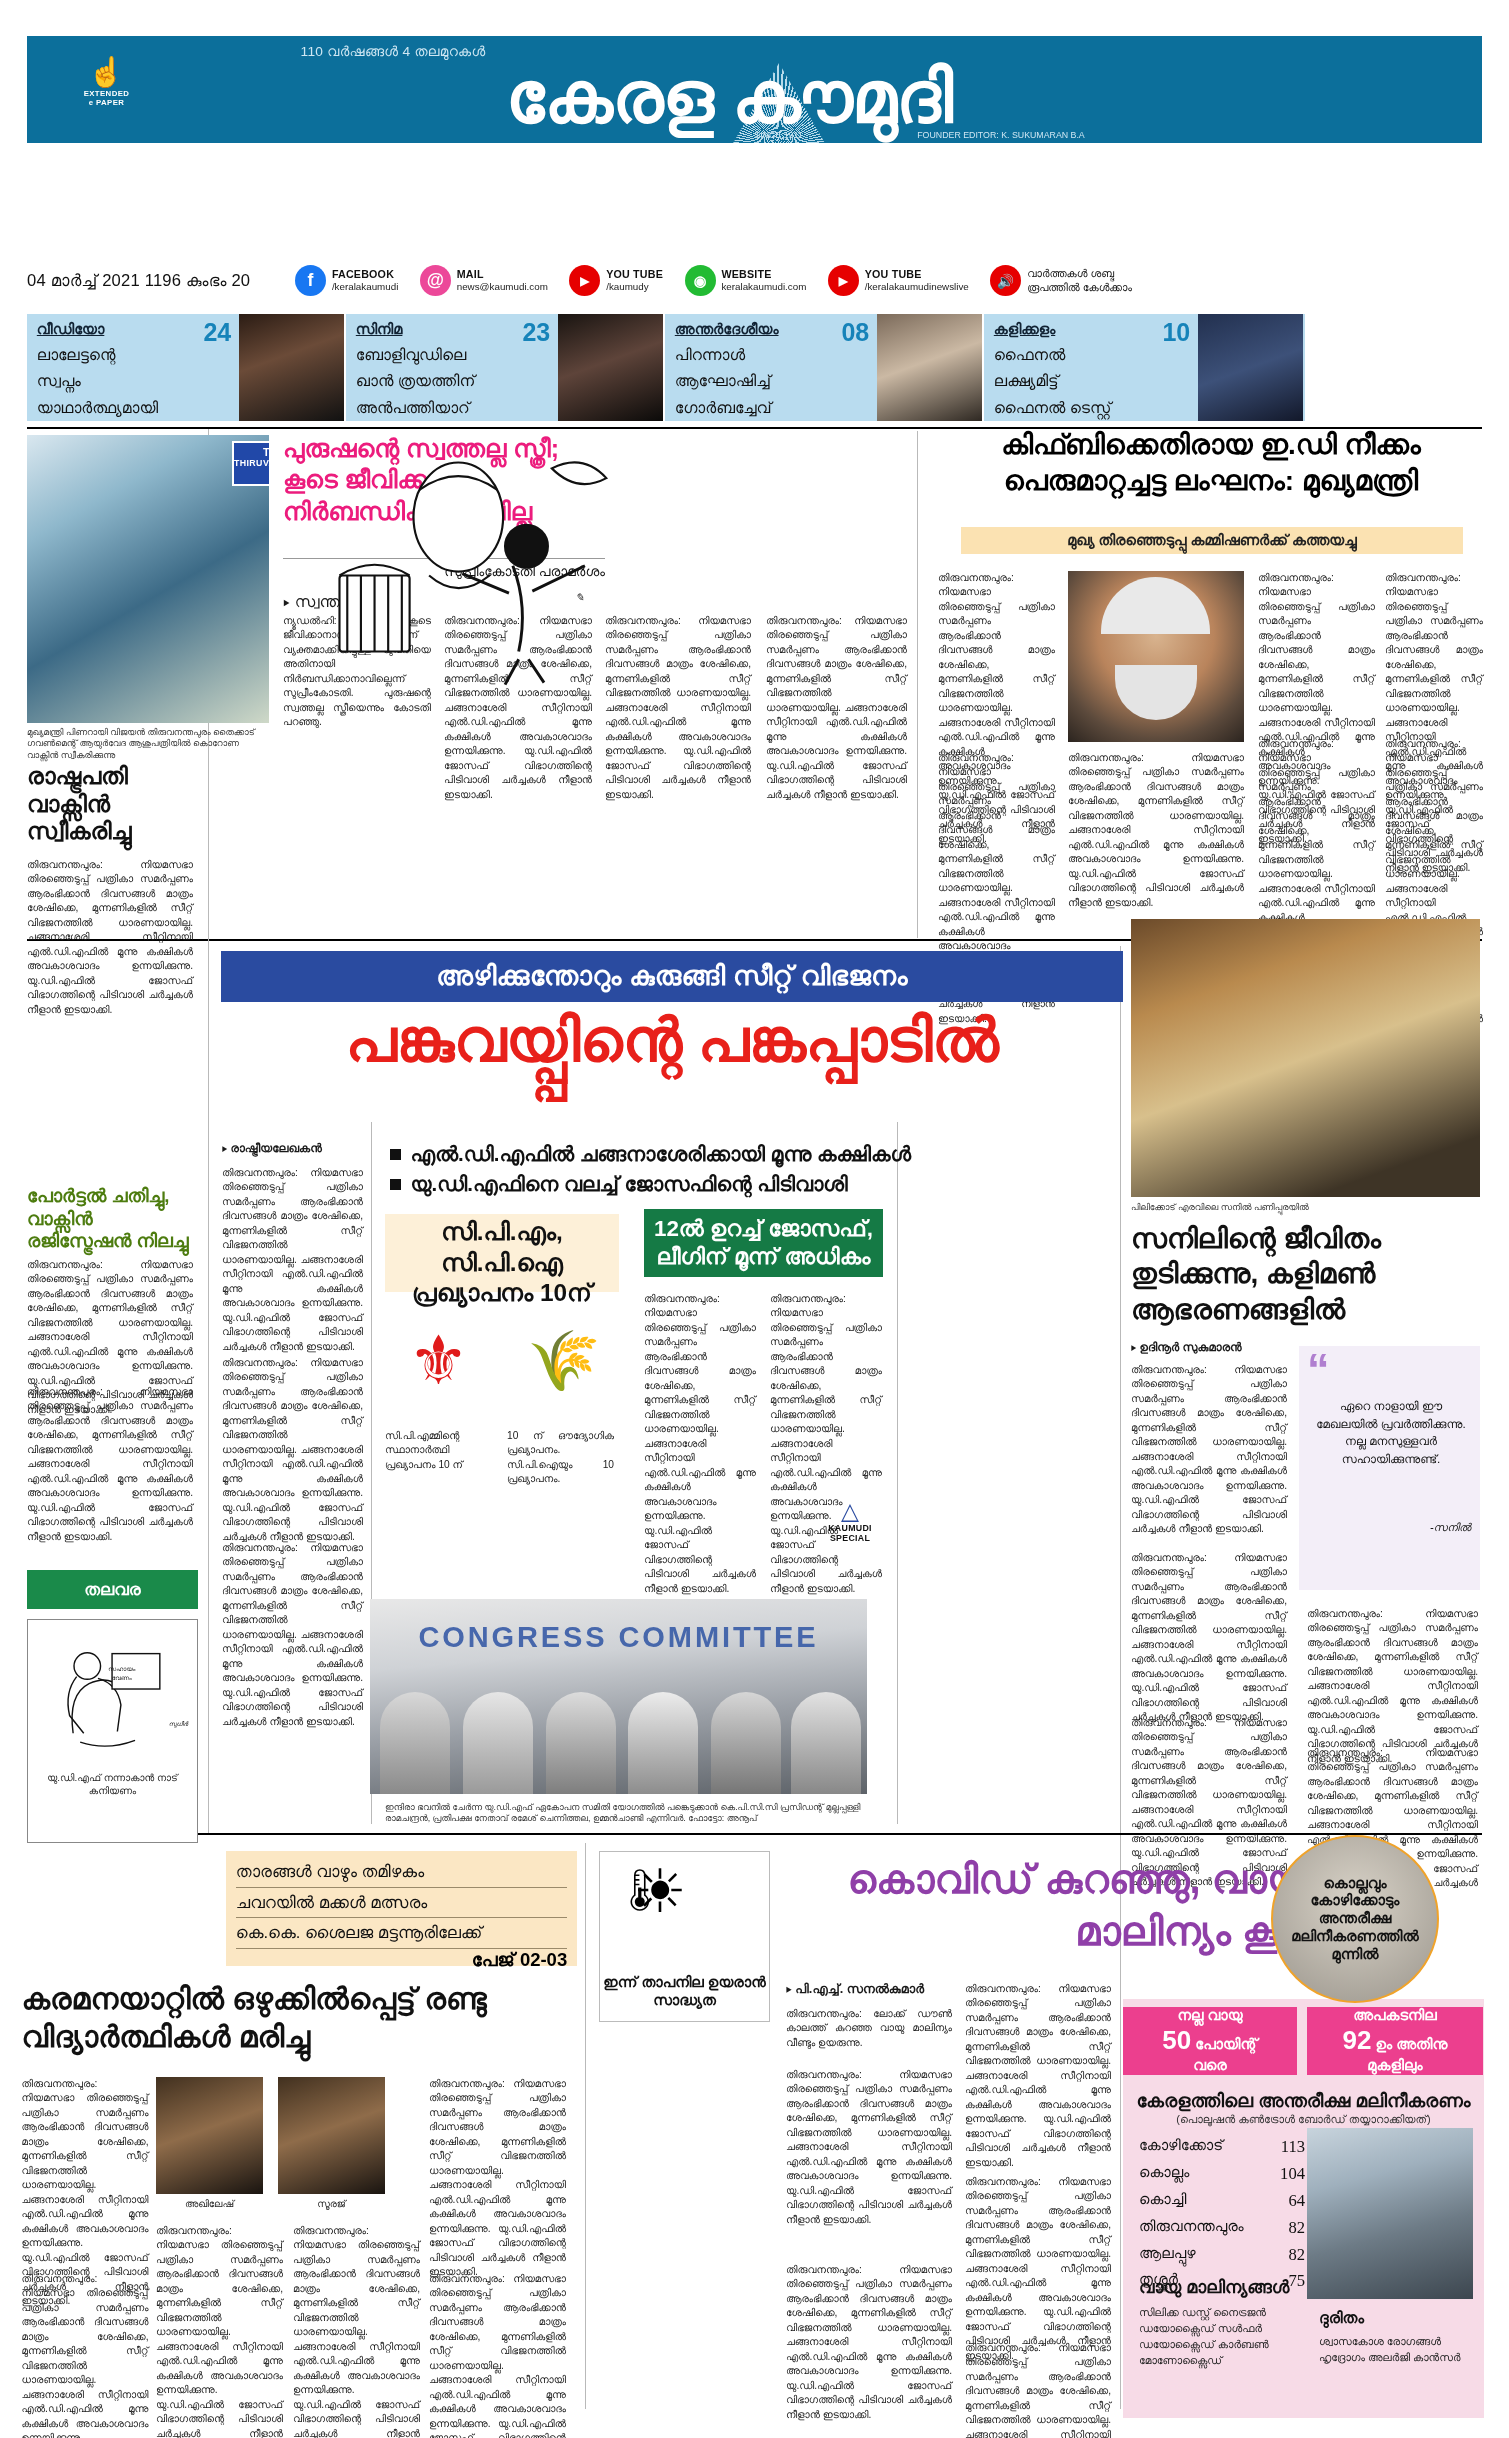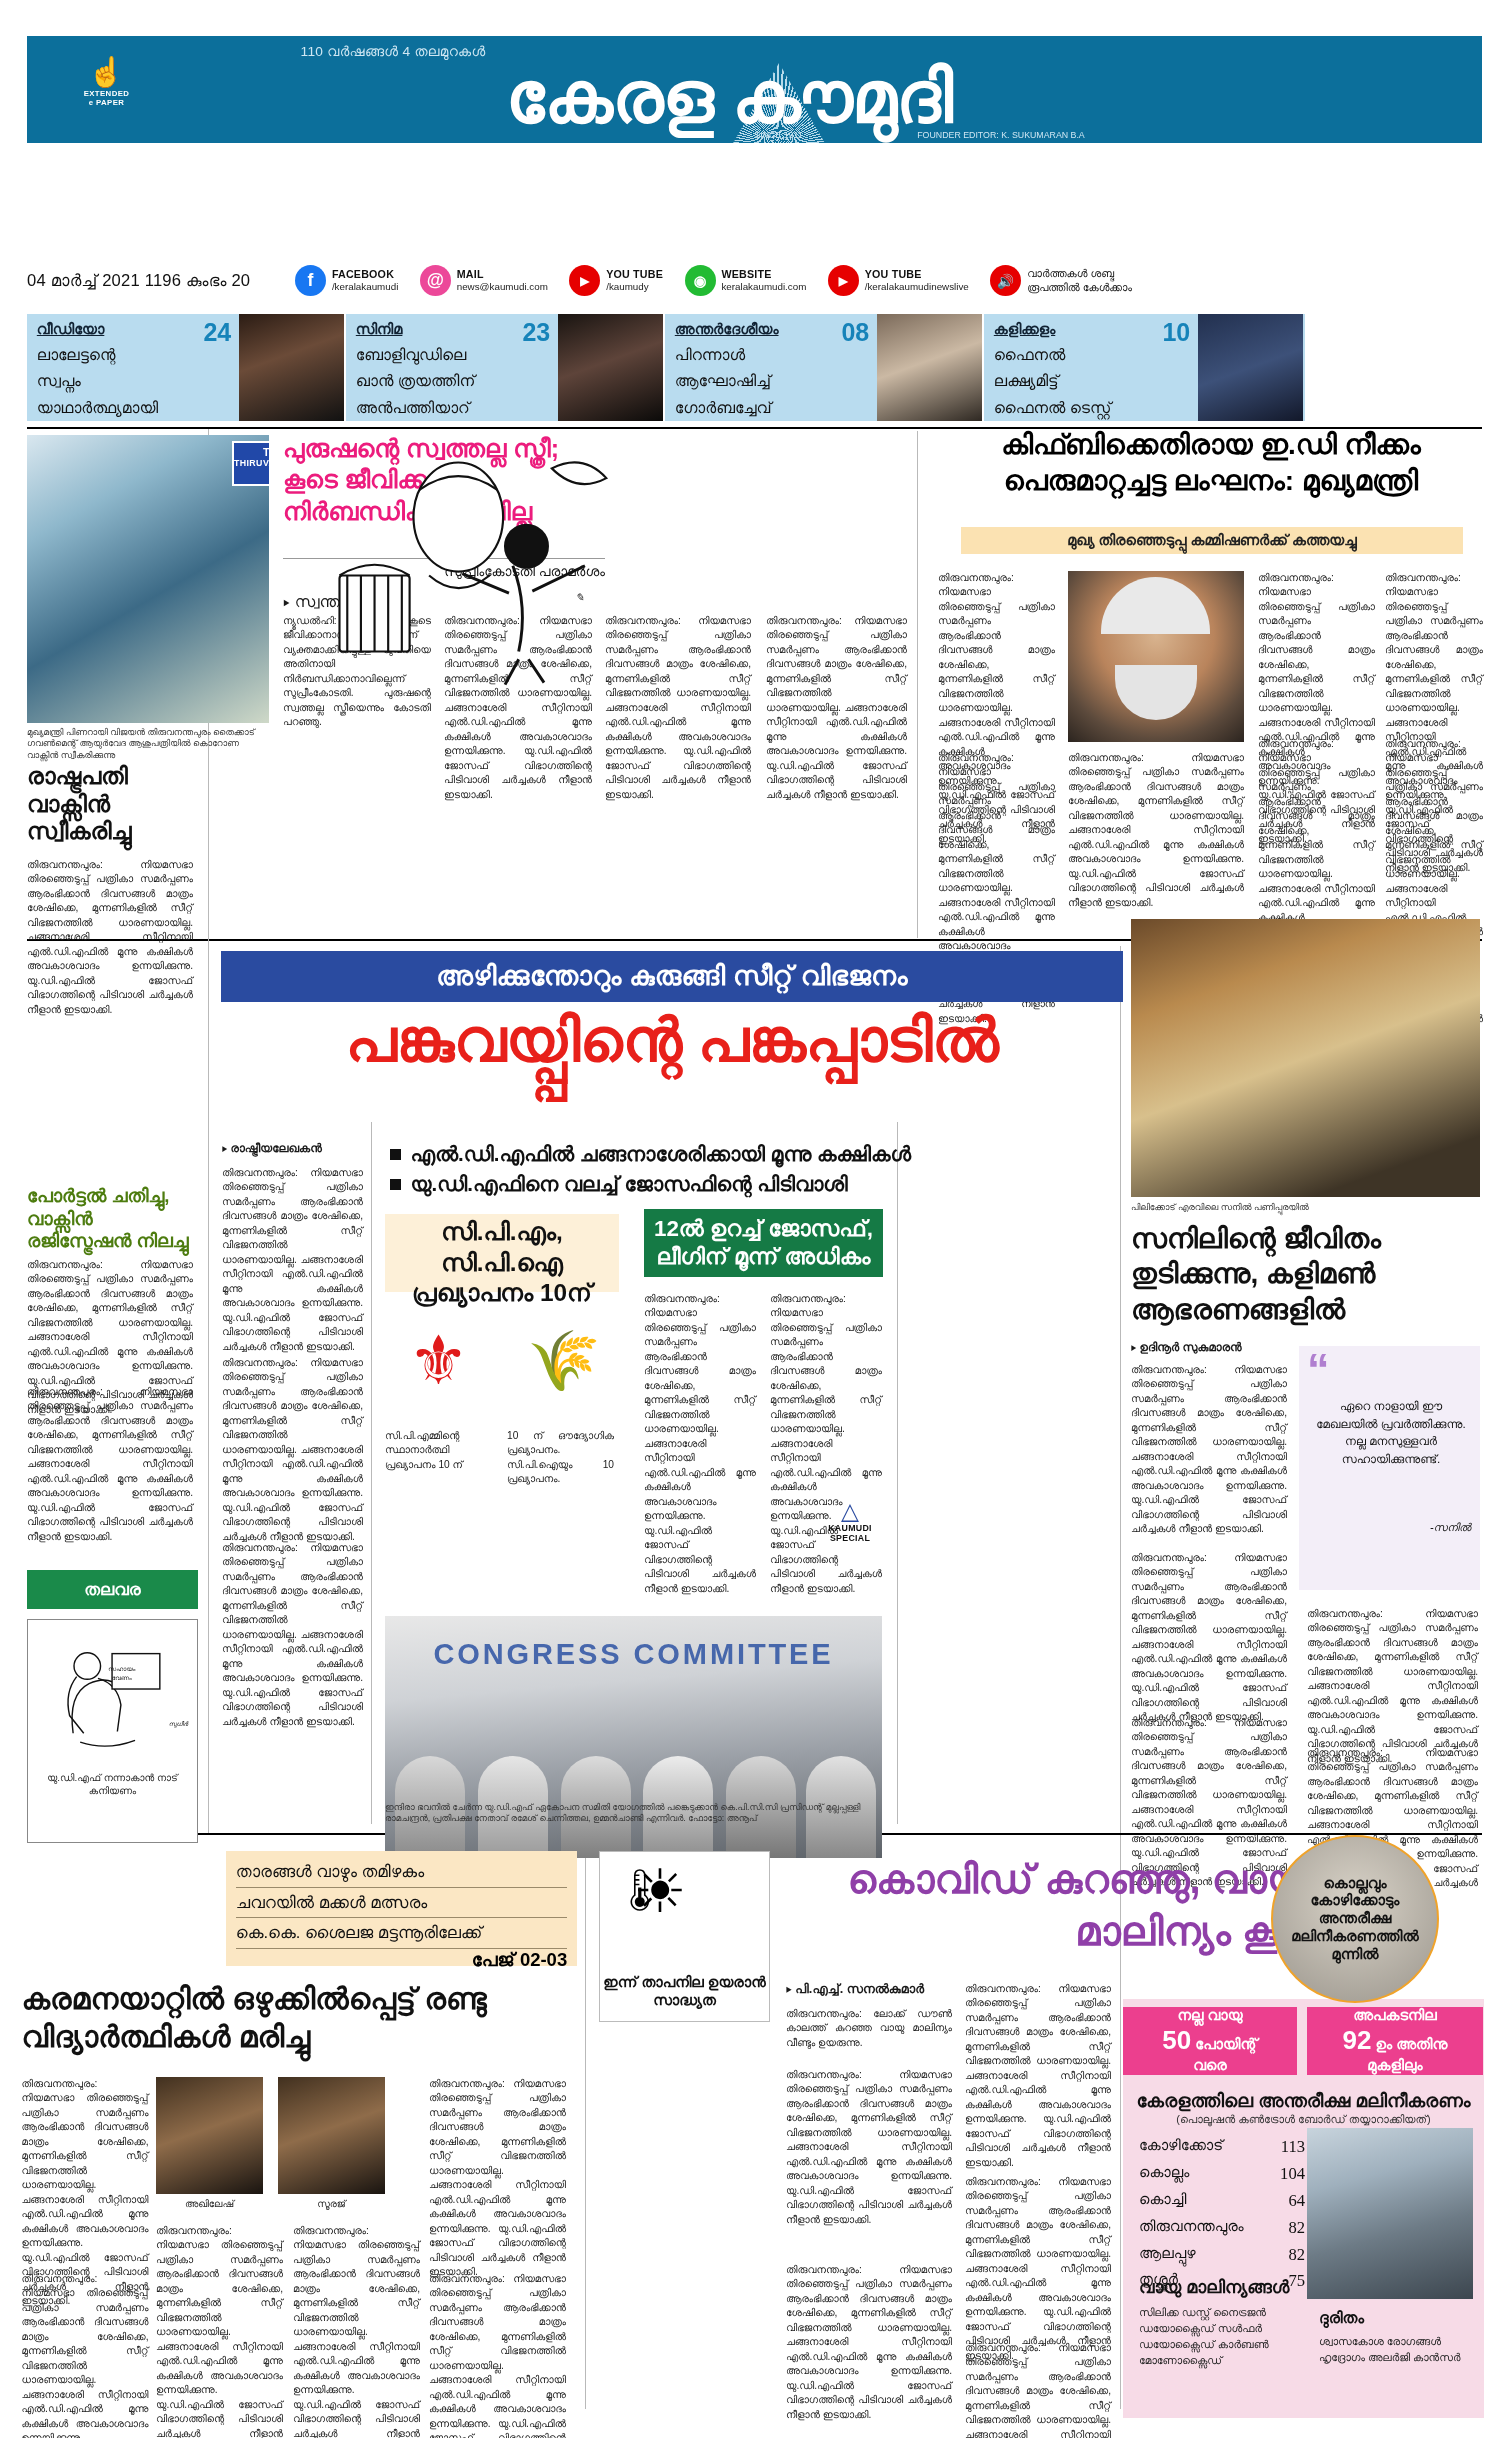--- a/index.html
+++ b/index.html
@@ -196,24 +196,23 @@
     position:absolute; left:527px; top:1326px; width:93px; height:88px; color:#c8952a; font-size:59px;
   }
   .greenbox {
     position:absolute; left:644px; top:1209px; width:239px; height:68px;
     background:#157a45; color:#fff; text-align:center; font-size:22.4px; font-weight:bold;
     line-height:1.25; padding-top:5.9px;
   }
 
   
   .congressphoto {
-    position:absolute; left:385px; top:1599px; width:497px; height:242px;
+    position:absolute; left:370px; top:1599px; width:497px; height:195px;
     background: linear-gradient(175deg,#e8e8e8 0%, #cfd2d6 30%, #9ba0a7 60%, #5d6268 100%);
     overflow:hidden;
-    margin-top:17px;
   }
   .congressphoto .banner {
     position:absolute; left:0; top:21.5px; width:100%; height:39px; color:#3b5ea8;
     font-size:29px; font-weight:bold; letter-spacing:2.9px; text-align:center;
     opacity:.92;
   }
   .cp-person {
     position:absolute; bottom:0; width:70px; height:102px; border-radius:35px 35px 0 0;
   }
 

